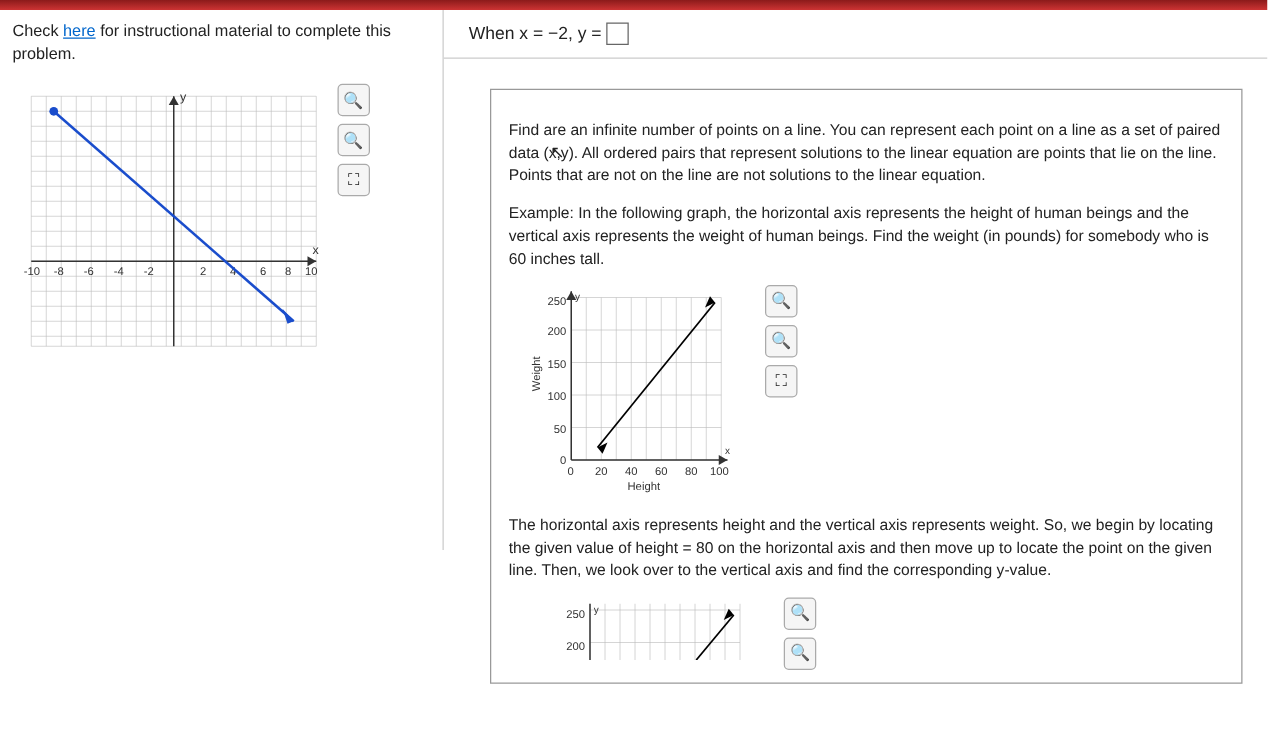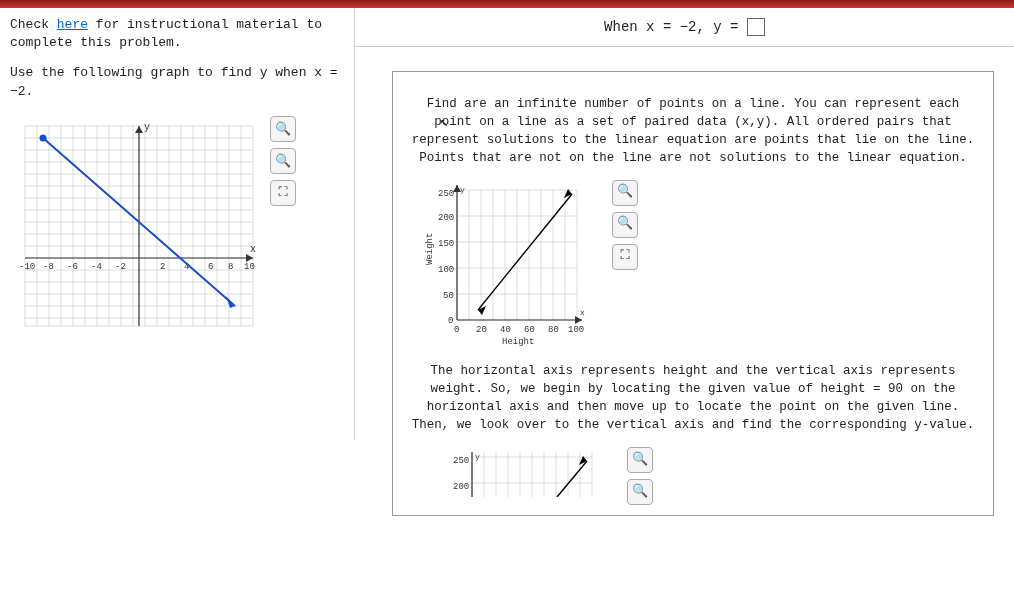--- a/index.html
+++ b/index.html
@@ -13,32 +13,30 @@
     height: 595px;
     overflow: hidden;
   }
   .top-bar {
     height: 8px;
     background: linear-gradient(to bottom, #8b1a1a, #cc3333);
   }
   .main {
     display: flex;
     height: 432px;
-    font-family: Liberation Mono, monospace;
   }
   .left-panel {
     width: 355px;
     padding: 8px 10px;
     border-right: 1px solid #ccc;
   }
   .right-panel {
     flex: 1;
     padding: 8px 12px;
     position: relative;
-    text-align: center;
   }
   .answer-bar {
     position: absolute;
     top: 0;
     left: 0;
     right: 0;
     padding: 10px 20px;
     border-bottom: 1px solid #ccc;
     font-size: 14px;
   }
@@ -131,21 +129,20 @@
 <body>
 
 <div class="top-bar"></div>
 
 <div class="main">
 
   <div class="left-panel">
     <div class="instr-text">
       <span>Check </span><a href="#" class="link">here</a><span> for instructional material to complete this problem.</span>
     </div>
-    <div class="instr-text">Use the following graph to find y when x = −2.</div>
 
     <div class="graph-row">
       <div class="graph-box">
         <svg width="250" height="220" viewBox="0 0 250 220">
 
           <g stroke="#bbb" stroke-width="0.5">
             <line x1="15" y1="10" x2="15" y2="210"></line>
               <line x1="27" y1="10" x2="27" y2="210"></line>
               <line x1="39" y1="10" x2="39" y2="210"></line>
               <line x1="51" y1="10" x2="51" y2="210"></line>
@@ -225,20 +222,21 @@
   <div class="right-panel">
     <div class="answer-bar">
       <span>When x = −2, y = </span><span class="input-box"></span>
     </div>
 
     <div class="right-content">
       <span class="cursor-arrow" style="left:85px; top:105px;">↖</span>
 
       <div class="content-box">
         <p>Find are an infinite number of points on a line. You can represent each point on a line as a set of paired data (x,y). All ordered pairs that represent solutions to the linear equation are points that lie on the line. Points that are not on the line are not solutions to the linear equation.</p>
+        <p>Example: In the following graph, the horizontal axis represents the height of human beings and the vertical axis represents the weight of human beings. Find the weight (in pounds) for somebody who is 60 inches tall.</p>
 
         <div class="example-graph-row">
           <div class="example-graph">
             <svg width="180" height="170" viewBox="0 0 180 170">
               <g stroke="#bbb" stroke-width="0.5">
                 <line x1="35" y1="10" x2="35" y2="140"></line>
                   <line x1="47" y1="10" x2="47" y2="140"></line>
                   <line x1="59" y1="10" x2="59" y2="140"></line>
                   <line x1="71" y1="10" x2="71" y2="140"></line>
                   <line x1="83" y1="10" x2="83" y2="140"></line>
@@ -289,21 +287,21 @@
               </div>
             <div class="tool-btn">
                 <span>🔍</span>
               </div>
             <div class="tool-btn">
                 <span>⛶</span>
               </div>
           </div>
         </div>
 
-        <p>The horizontal axis represents height and the vertical axis represents weight. So, we begin by locating the given value of height = 90 on the horizontal axis and then move up to locate the point on the given line. Then, we look over to the vertical axis and find the corresponding y-value.</p>
+        <p>The horizontal axis represents height and the vertical axis represents weight. So, we begin by locating the given value of height = 80 on the horizontal axis and then move up to locate the point on the given line. Then, we look over to the vertical axis and find the corresponding y-value.</p>
 
         <div class="example-graph-row" style="margin-bottom:0;">
           <div class="small-graph-partial">
             <svg width="180" height="50" viewBox="0 0 180 50">
               <g stroke="#bbb" stroke-width="0.5">
                 <line x1="35" y1="10" x2="155" y2="10"></line>
                   <line x1="35" y1="36" x2="155" y2="36"></line>
                 <line x1="35" y1="5" x2="35" y2="50"></line>
                   <line x1="47" y1="5" x2="47" y2="50"></line>
                   <line x1="59" y1="5" x2="59" y2="50"></line>

